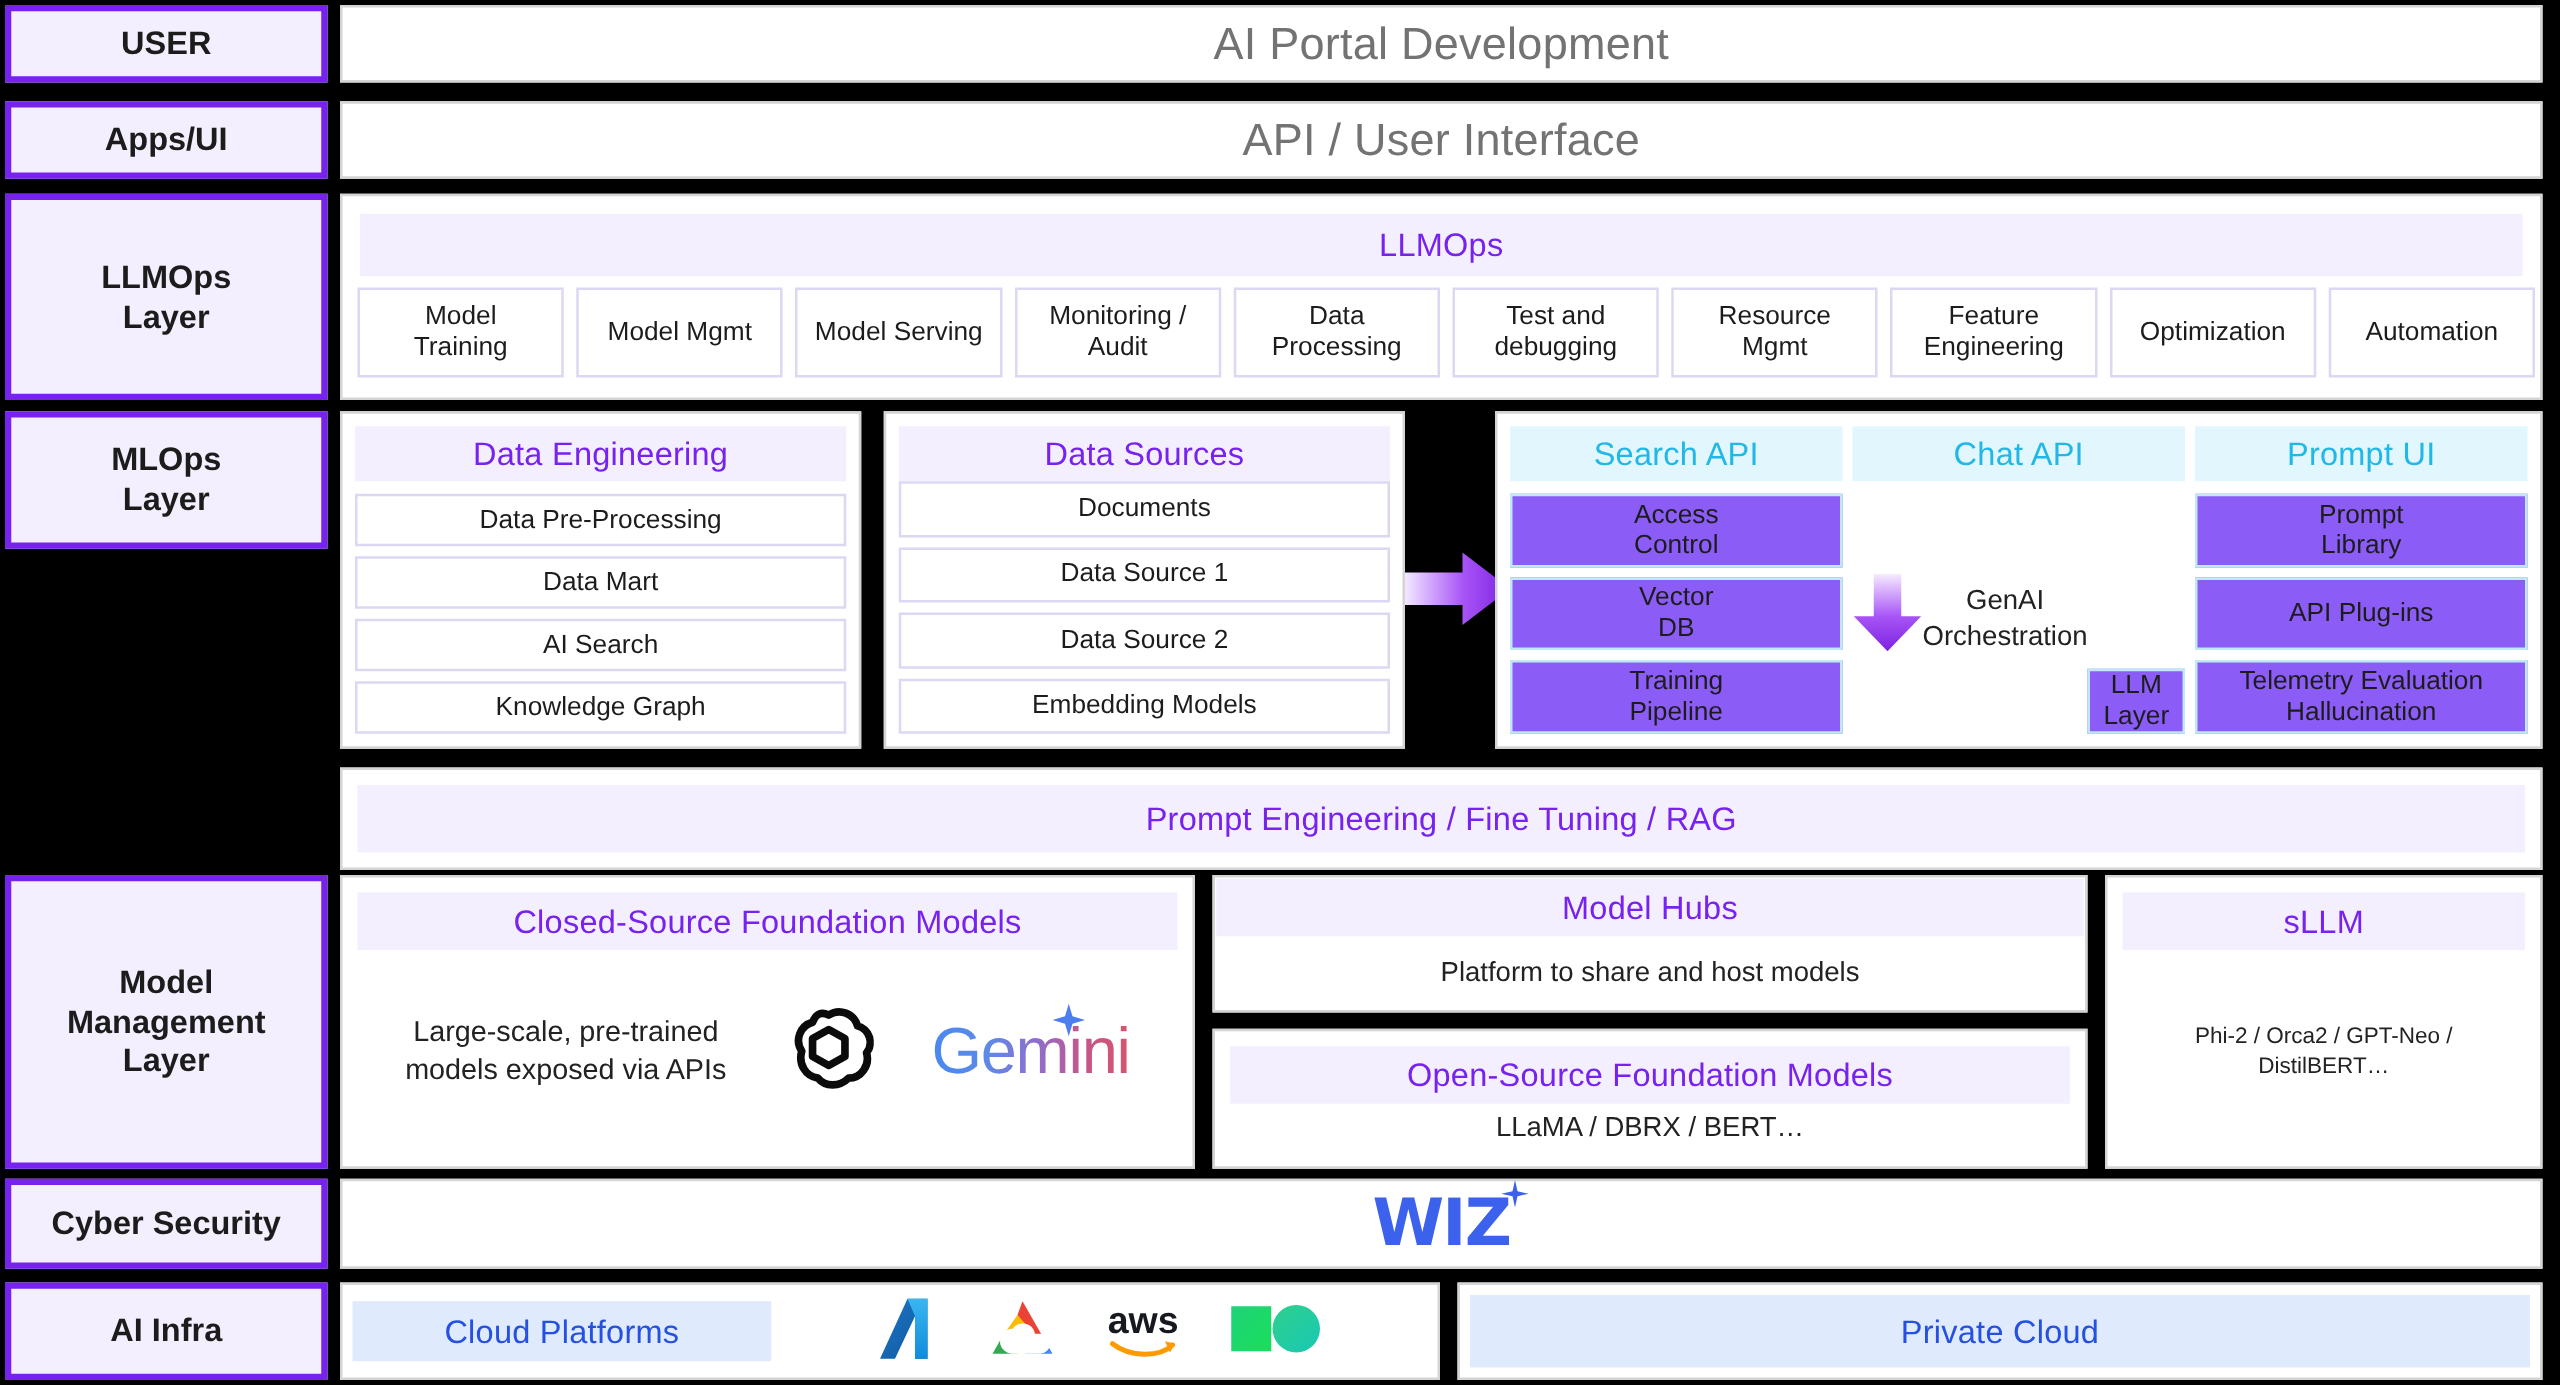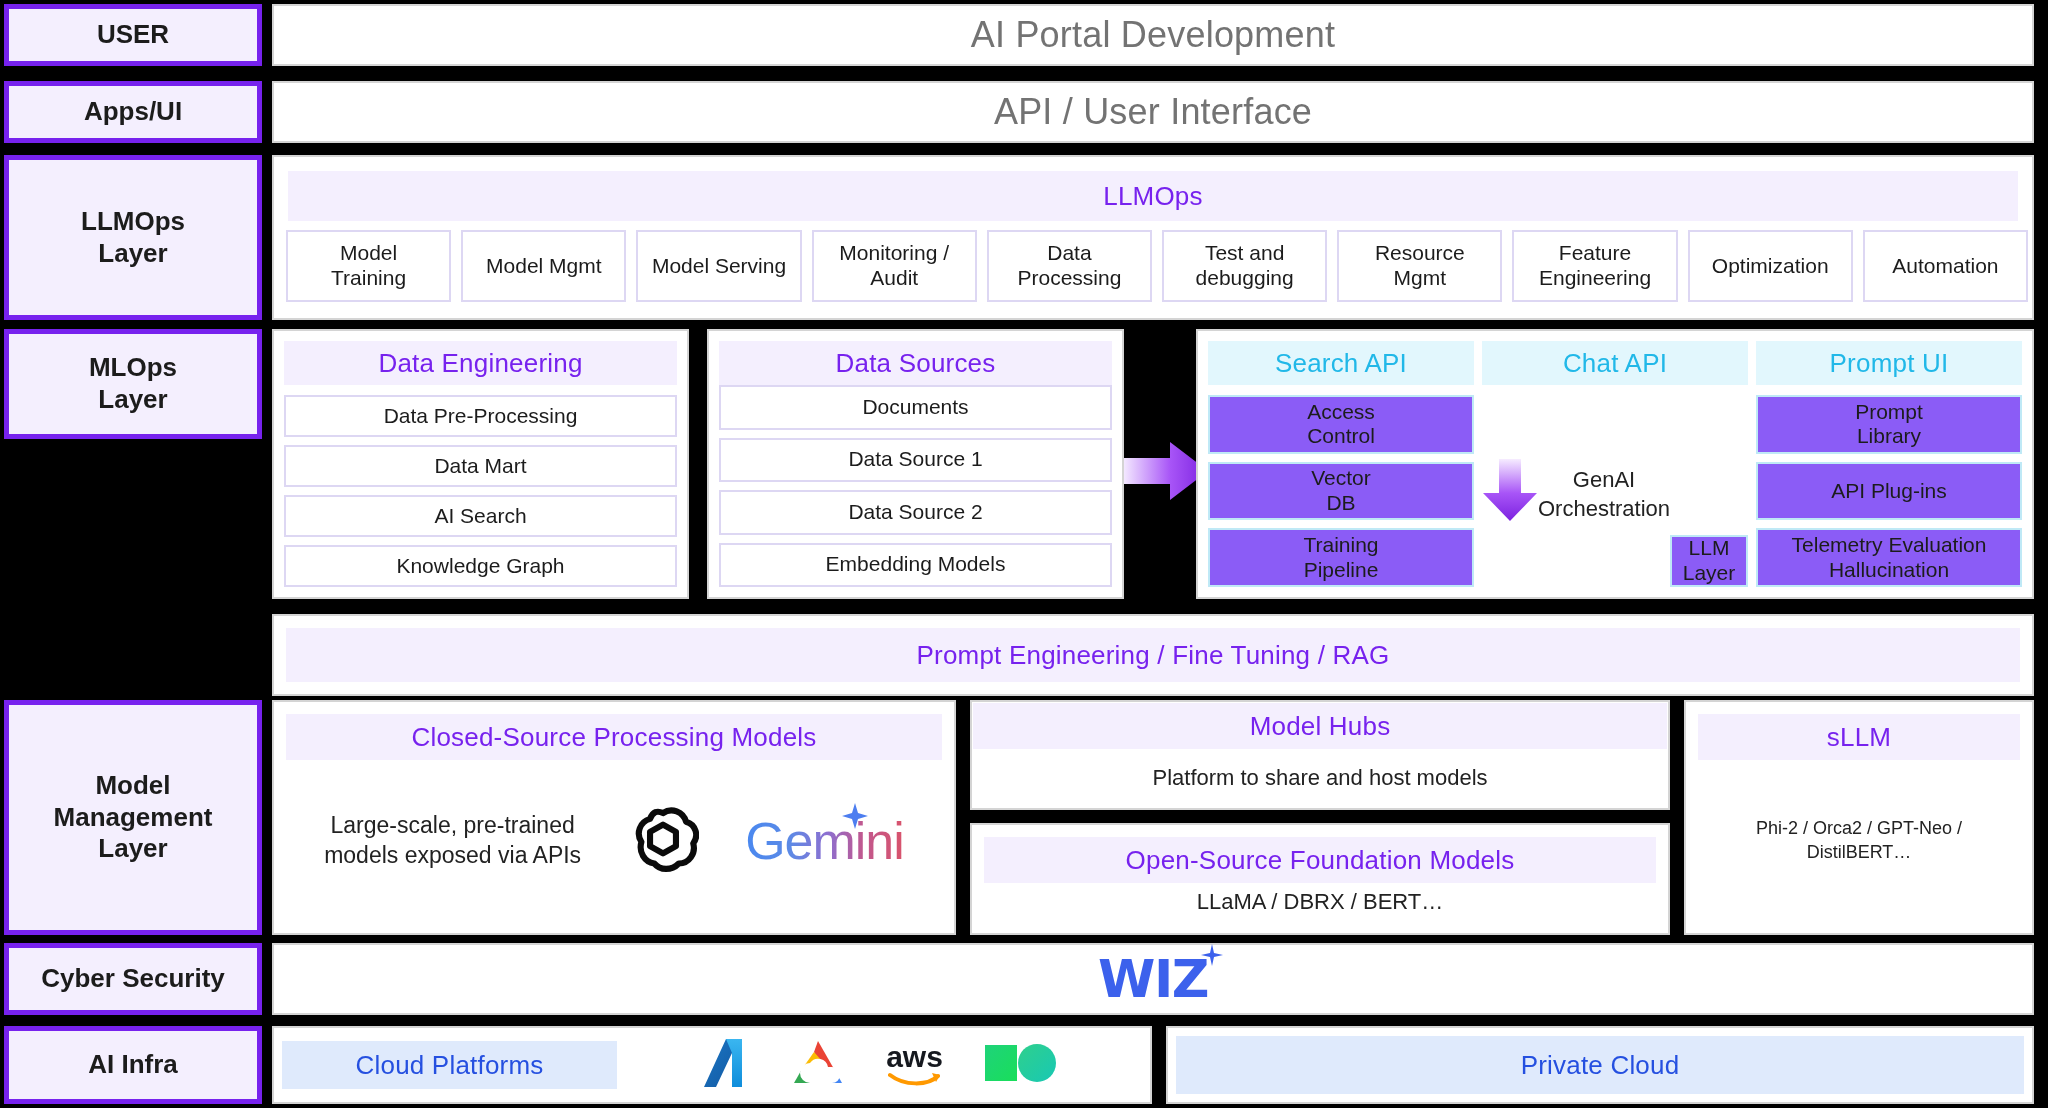--- a/index.html
+++ b/index.html
@@ -260,21 +260,21 @@
       </div>
 
     </div>
   </div>
 
   <div class="panel" style="left:272px;top:614px;width:1762px;height:82px;padding:12px;">
     <div class="band" style="flex:1;">Prompt Engineering / Fine Tuning / RAG</div>
   </div>
 
   <div class="panel" style="left:272px;top:700px;width:684px;height:235px;padding:12px;">
-    <div class="band" style="height:46px;">Closed-Source Processing Models</div>
+    <div class="band" style="height:46px;">Closed-Source Foundation Models</div>
     <div class="logo-row" style="flex:1;">
       <div class="plaintext" style="white-space:pre-line;font-size:23px;">Large-scale, pre-trained
 models exposed via APIs</div>
       <div>
         <svg width="72" height="72" viewBox="0 0 100 100">
           <g fill="none" stroke="#0b0b0b" stroke-width="8.5" stroke-linejoin="round" stroke-linecap="round">
             <path d="M50 14 C62 6 78 12 82 26 C96 30 100 46 92 56 C96 70 86 84 72 84
                      C62 94 46 94 38 84 C24 82 16 68 20 54 C12 42 18 26 32 22 C36 12 42 10 50 14 Z"></path>
             <path d="M50 30 L68 40 L68 60 L50 70 L32 60 L32 40 Z"></path>
           </g>

